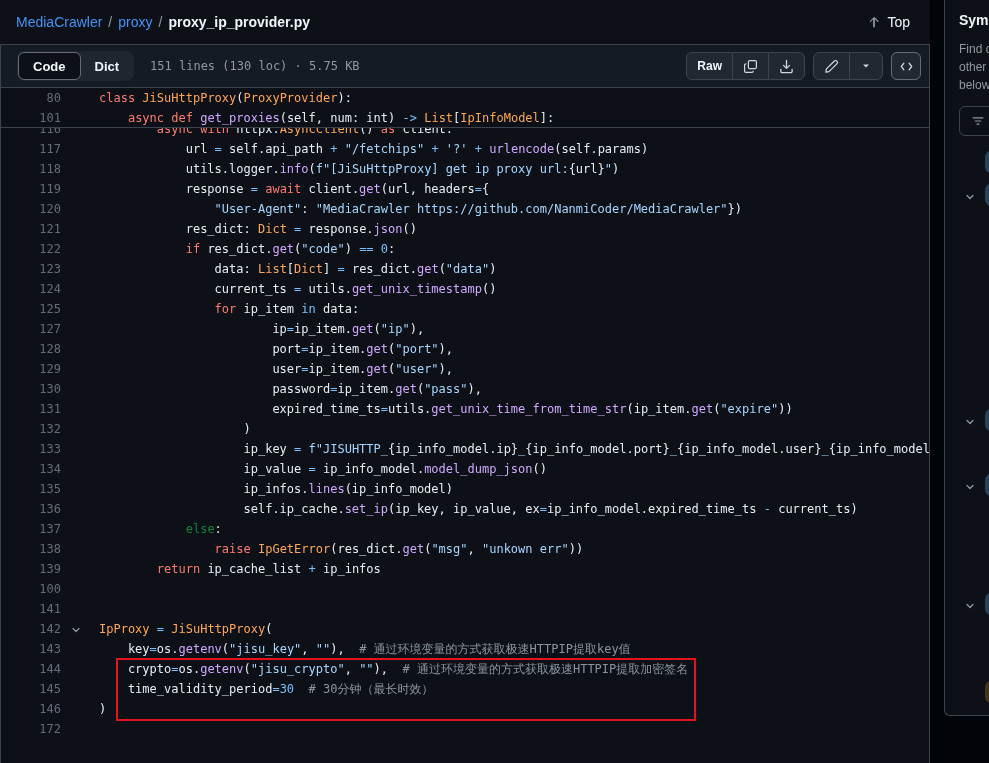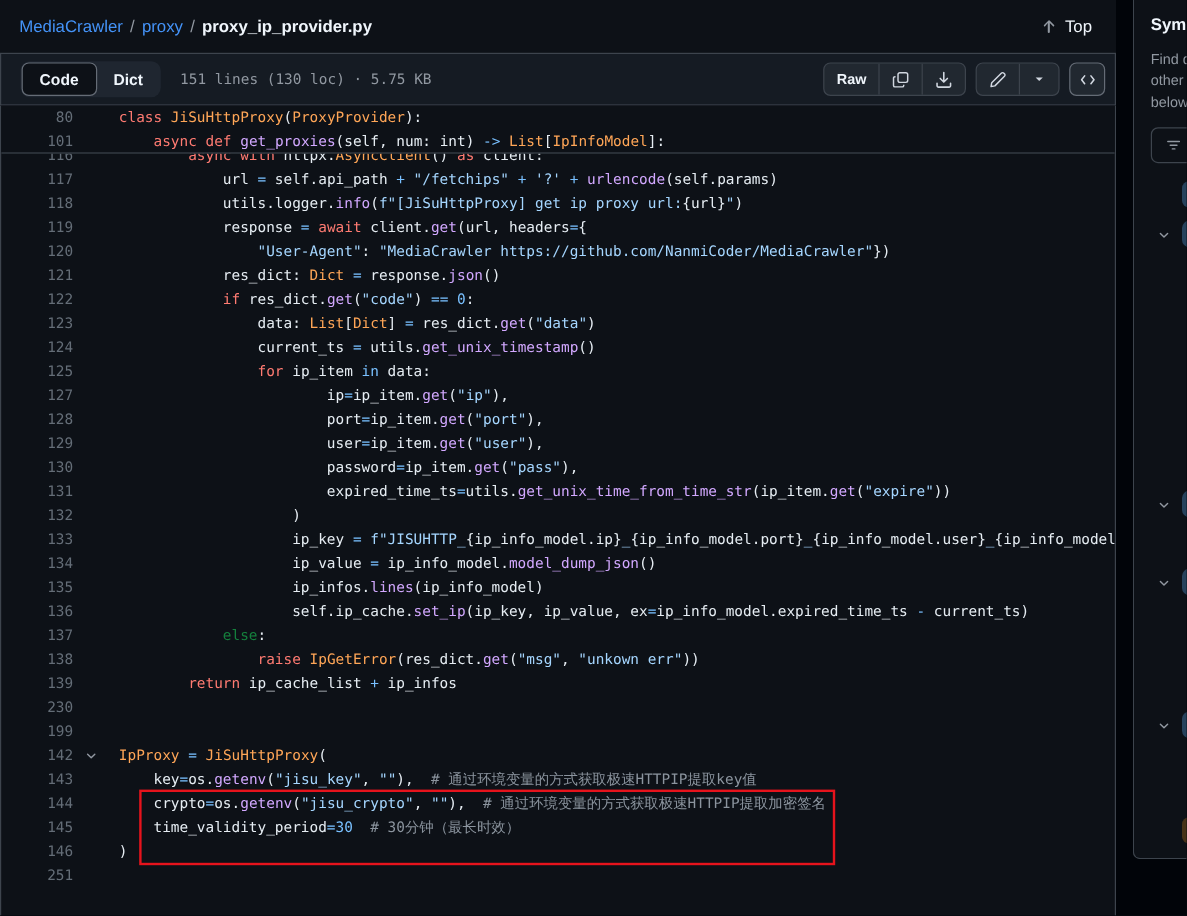--- a/index.html
+++ b/index.html
@@ -137,30 +137,30 @@
         <div class="crow"><span class="ln">130</span><span class="gut"></span><span class="ctext"><span style="color: rgb(230, 237, 243);">                        password</span><span style="color: rgb(121, 192, 255);">=</span><span style="color: rgb(230, 237, 243);">ip_item.</span><span style="color: rgb(210, 168, 255);">get</span><span style="color: rgb(230, 237, 243);">(</span><span style="color: rgb(165, 214, 255);">"pass"</span><span style="color: rgb(230, 237, 243);">),</span></span></div>
         <div class="crow"><span class="ln">131</span><span class="gut"></span><span class="ctext"><span style="color: rgb(230, 237, 243);">                        expired_time_ts</span><span style="color: rgb(121, 192, 255);">=</span><span style="color: rgb(230, 237, 243);">utils.</span><span style="color: rgb(210, 168, 255);">get_unix_time_from_time_str</span><span style="color: rgb(230, 237, 243);">(ip_item.</span><span style="color: rgb(210, 168, 255);">get</span><span style="color: rgb(230, 237, 243);">(</span><span style="color: rgb(165, 214, 255);">"expire"</span><span style="color: rgb(230, 237, 243);">))</span></span></div>
         <div class="crow"><span class="ln">132</span><span class="gut"></span><span class="ctext"><span style="color: rgb(230, 237, 243);">                    )</span></span></div>
         <div class="crow"><span class="ln">133</span><span class="gut"></span><span class="ctext"><span style="color: rgb(230, 237, 243);">                    ip_key </span><span style="color: rgb(121, 192, 255);">=</span><span style="color: rgb(230, 237, 243);"> </span><span style="color: rgb(165, 214, 255);">f"JISUHTTP_</span><span style="color: rgb(230, 237, 243);">{ip_info_model.ip}</span><span style="color: rgb(165, 214, 255);">_</span><span style="color: rgb(230, 237, 243);">{ip_info_model.port}</span><span style="color: rgb(165, 214, 255);">_</span><span style="color: rgb(230, 237, 243);">{ip_info_model.user}</span><span style="color: rgb(165, 214, 255);">_</span><span style="color: rgb(230, 237, 243);">{ip_info_model</span></span></div>
         <div class="crow"><span class="ln">134</span><span class="gut"></span><span class="ctext"><span style="color: rgb(230, 237, 243);">                    ip_value </span><span style="color: rgb(121, 192, 255);">=</span><span style="color: rgb(230, 237, 243);"> ip_info_model.</span><span style="color: rgb(210, 168, 255);">model_dump_json</span><span style="color: rgb(230, 237, 243);">()</span></span></div>
         <div class="crow"><span class="ln">135</span><span class="gut"></span><span class="ctext"><span style="color: rgb(230, 237, 243);">                    ip_infos.</span><span style="color: rgb(210, 168, 255);">lines</span><span style="color: rgb(230, 237, 243);">(ip_info_model)</span></span></div>
         <div class="crow"><span class="ln">136</span><span class="gut"></span><span class="ctext"><span style="color: rgb(230, 237, 243);">                    self.ip_cache.</span><span style="color: rgb(210, 168, 255);">set_ip</span><span style="color: rgb(230, 237, 243);">(ip_key, ip_value, ex</span><span style="color: rgb(121, 192, 255);">=</span><span style="color: rgb(230, 237, 243);">ip_info_model.expired_time_ts </span><span style="color: rgb(121, 192, 255);">-</span><span style="color: rgb(230, 237, 243);"> current_ts)</span></span></div>
         <div class="crow"><span class="ln">137</span><span class="gut"></span><span class="ctext"><span style="color: rgb(230, 237, 243);">            </span><span style="color: #15803d;">else</span><span style="color: rgb(230, 237, 243);">:</span></span></div>
         <div class="crow"><span class="ln">138</span><span class="gut"></span><span class="ctext"><span style="color: rgb(230, 237, 243);">                </span><span style="color: rgb(255, 123, 114);">raise</span><span style="color: rgb(230, 237, 243);"> </span><span style="color: rgb(255, 166, 87);">IpGetError</span><span style="color: rgb(230, 237, 243);">(res_dict.</span><span style="color: rgb(210, 168, 255);">get</span><span style="color: rgb(230, 237, 243);">(</span><span style="color: rgb(165, 214, 255);">"msg"</span><span style="color: rgb(230, 237, 243);">, </span><span style="color: rgb(165, 214, 255);">"unkown err"</span><span style="color: rgb(230, 237, 243);">))</span></span></div>
         <div class="crow"><span class="ln">139</span><span class="gut"></span><span class="ctext"><span style="color: rgb(230, 237, 243);">        </span><span style="color: rgb(255, 123, 114);">return</span><span style="color: rgb(230, 237, 243);"> ip_cache_list </span><span style="color: rgb(121, 192, 255);">+</span><span style="color: rgb(230, 237, 243);"> ip_infos</span></span></div>
-        <div class="crow"><span class="ln">230</span><span class="gut"></span><span class="ctext"></span></div>
-        <div class="crow"><span class="ln">199</span><span class="gut"></span><span class="ctext"></span></div>
+        <div class="crow"><span class="ln">100</span><span class="gut"></span><span class="ctext"></span></div>
+        <div class="crow"><span class="ln">141</span><span class="gut"></span><span class="ctext"></span></div>
         <div class="crow"><span class="ln">142</span><span class="gut"><svg width="12" height="12" viewBox="0 0 16 16" fill="none">
               <path d="M4 6l4 4 4-4" stroke="currentColor" stroke-width="1.6" stroke-linecap="round" stroke-linejoin="round"></path>
             </svg></span><span class="ctext"><span style="color: rgb(255, 166, 87);">IpProxy</span><span style="color: rgb(230, 237, 243);"> </span><span style="color: rgb(121, 192, 255);">=</span><span style="color: rgb(230, 237, 243);"> </span><span style="color: rgb(255, 166, 87);">JiSuHttpProxy</span><span style="color: rgb(230, 237, 243);">(</span></span></div>
         <div class="crow"><span class="ln">143</span><span class="gut"></span><span class="ctext"><span style="color: rgb(230, 237, 243);">    key</span><span style="color: rgb(121, 192, 255);">=</span><span style="color: rgb(230, 237, 243);">os.</span><span style="color: rgb(210, 168, 255);">getenv</span><span style="color: rgb(230, 237, 243);">(</span><span style="color: rgb(165, 214, 255);">"jisu_key"</span><span style="color: rgb(230, 237, 243);">, </span><span style="color: rgb(165, 214, 255);">""</span><span style="color: rgb(230, 237, 243);">),  </span><span style="color: rgb(139, 148, 158);"># 通过环境变量的方式获取极速HTTPIP提取key值</span></span></div>
         <div class="crow"><span class="ln">144</span><span class="gut"></span><span class="ctext"><span style="color: rgb(230, 237, 243);">    crypto</span><span style="color: rgb(121, 192, 255);">=</span><span style="color: rgb(230, 237, 243);">os.</span><span style="color: rgb(210, 168, 255);">getenv</span><span style="color: rgb(230, 237, 243);">(</span><span style="color: rgb(165, 214, 255);">"jisu_crypto"</span><span style="color: rgb(230, 237, 243);">, </span><span style="color: rgb(165, 214, 255);">""</span><span style="color: rgb(230, 237, 243);">),  </span><span style="color: rgb(139, 148, 158);"># 通过环境变量的方式获取极速HTTPIP提取加密签名</span></span></div>
         <div class="crow"><span class="ln">145</span><span class="gut"></span><span class="ctext"><span style="color: rgb(230, 237, 243);">    time_validity_period</span><span style="color: rgb(121, 192, 255);">=</span><span style="color: rgb(121, 192, 255);">30</span><span style="color: rgb(230, 237, 243);">  </span><span style="color: rgb(139, 148, 158);"># 30分钟（最长时效）</span></span></div>
         <div class="crow"><span class="ln">146</span><span class="gut"></span><span class="ctext"><span style="color: rgb(230, 237, 243);">)</span></span></div>
-        <div class="crow"><span class="ln">251</span><span class="gut"></span><span class="ctext"></span></div>
+        <div class="crow"><span class="ln">172</span><span class="gut"></span><span class="ctext"></span></div>
       </div>
     <div class="sticky-lines" id="sticky-lines">
         <div class="crow"><span class="ln">80</span><span class="gut"></span><span class="ctext"><span style="color: rgb(255, 123, 114);">class</span><span style="color: rgb(230, 237, 243);"> </span><span style="color: rgb(255, 166, 87);">JiSuHttpProxy</span><span style="color: rgb(230, 237, 243);">(</span><span style="color: rgb(255, 166, 87);">ProxyProvider</span><span style="color: rgb(230, 237, 243);">):</span></span></div>
         <div class="crow"><span class="ln">101</span><span class="gut"></span><span class="ctext"><span style="color: rgb(230, 237, 243);">    </span><span style="color: rgb(255, 123, 114);">async</span><span style="color: rgb(230, 237, 243);"> </span><span style="color: rgb(255, 123, 114);">def</span><span style="color: rgb(230, 237, 243);"> </span><span style="color: rgb(210, 168, 255);">get_proxies</span><span style="color: rgb(230, 237, 243);">(self, num: int) </span><span style="color: rgb(121, 192, 255);">-&gt;</span><span style="color: rgb(230, 237, 243);"> </span><span style="color: rgb(255, 166, 87);">List</span><span style="color: rgb(230, 237, 243);">[</span><span style="color: rgb(255, 166, 87);">IpInfoModel</span><span style="color: rgb(230, 237, 243);">]:</span></span></div>
       </div>
     <div class="annotation-box" id="annotation-box" style="border-color: rgb(230, 19, 28);"></div>
   </div>
 </div>
 
 <div class="symbols-panel">

